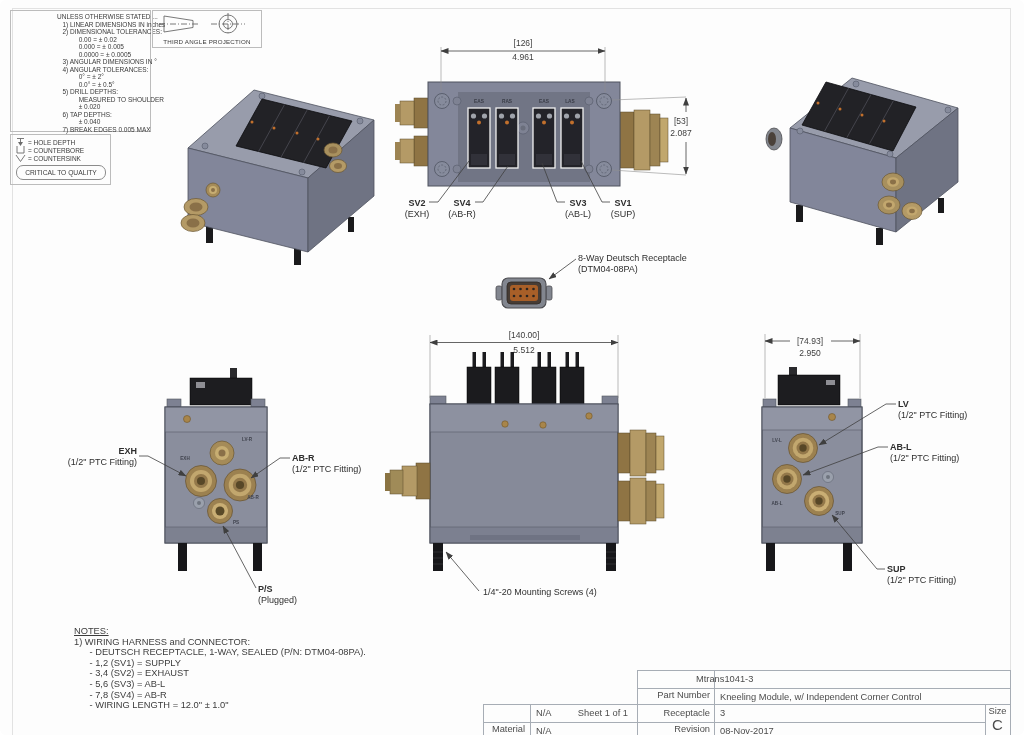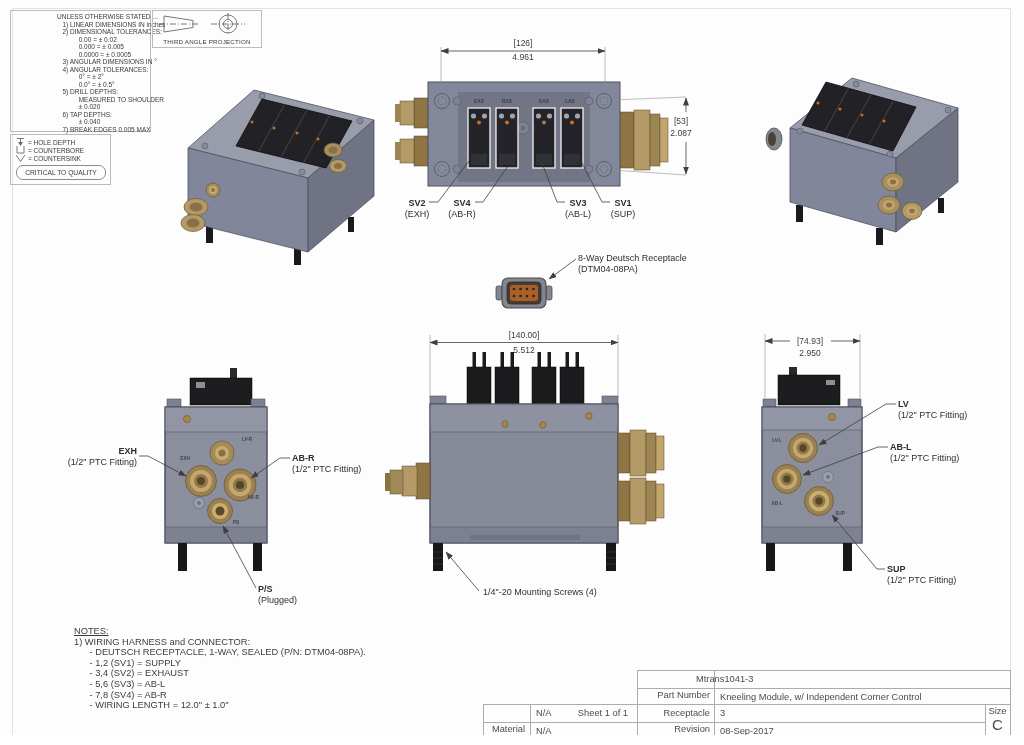--- a/index.html
+++ b/index.html
@@ -520,20 +520,20 @@
   <div class="tbl" style="left:1010px;top:670px;width:1px;height:70px;"></div>
 
   <div class="tb-cell ra" style="left:500px;top:691px;width:128px;">Sheet 1 of 1</div>
   <div class="tb-cell ra" style="left:630px;top:673px;width:80px;">Part Number</div>
   <div class="tb-cell" style="left:696px;top:673px;width:260px;">Mtrans1041-3</div>
   <div class="tb-cell ra" style="left:630px;top:691px;width:80px;">Receptacle</div>
   <div class="tb-cell" style="left:720px;top:691px;width:265px;">Kneeling Module, w/ Independent Corner Control</div>
   <div class="tb-cell ra" style="left:600px;top:707px;width:110px;">Revision</div>
   <div class="tb-cell" style="left:720px;top:707px;width:200px;">3</div>
   <div class="tb-cell ra" style="left:600px;top:725px;width:110px;">Fitting Date</div>
-  <div class="tb-cell" style="left:720px;top:725px;width:200px;">08-Sep-2017</div>
+  <div class="tb-cell" style="left:720px;top:725px;width:200px;">08-Nov-2017</div>
   <div class="tb-cell ra" style="left:484px;top:707px;width:41px;">Material</div>
   <div class="tb-cell" style="left:536px;top:707px;width:90px;">N/A</div>
   <div class="tb-cell ra" style="left:484px;top:725px;width:41px;">Module</div>
   <div class="tb-cell" style="left:536px;top:725px;width:90px;">N/A</div>
   <div class="tb-cell ctr" style="left:985px;top:705px;width:25px;">Size</div>
   <div class="tb-cell ctr size-c" style="left:985px;top:719px;width:25px;">C</div>
 </div>
 
 </body></html>

